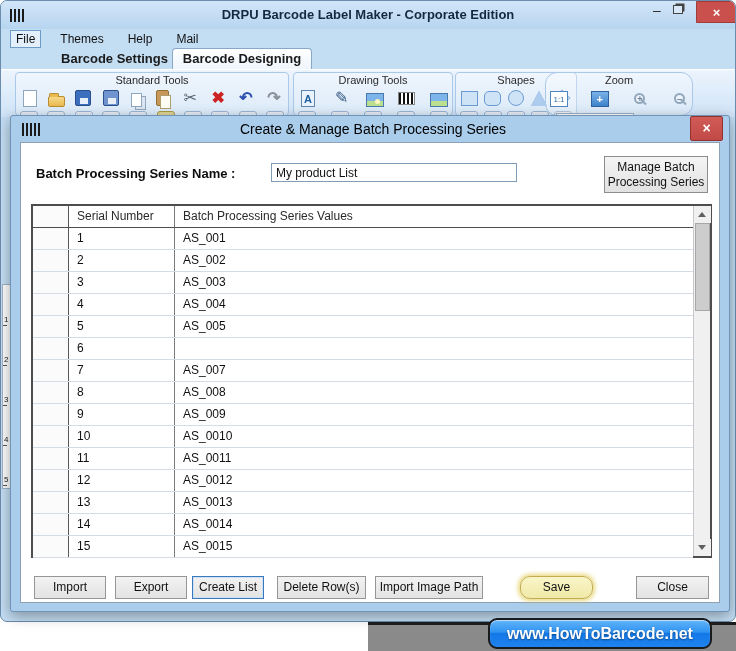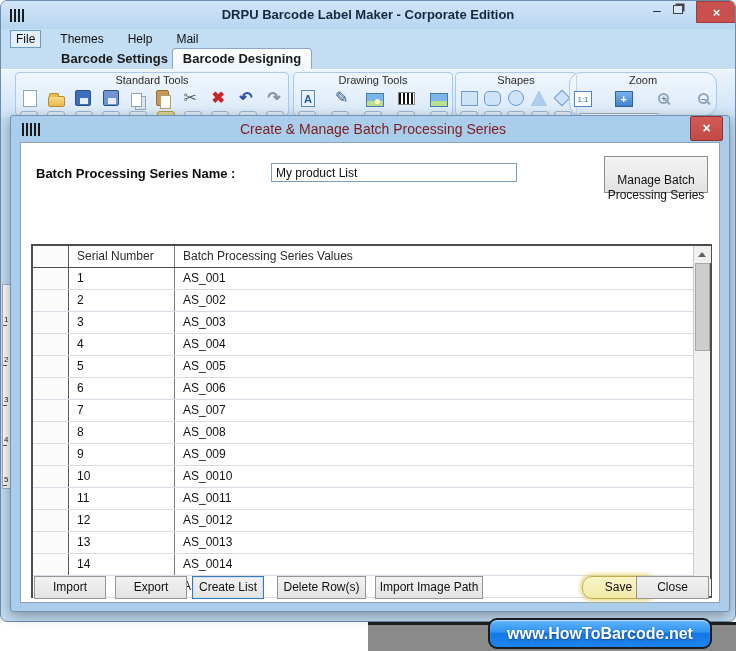--- a/index.html
+++ b/index.html
@@ -42,21 +42,21 @@
     border-radius:4px; background:rgba(255,255,255,0.25); }
   .tgroup-label { position:absolute; top:1px; left:0; right:0; text-align:center;
     font-size:11px; color:#2a2a2a; }
   .trow1 { position:absolute; left:4px; right:4px; top:15px; height:20px;
     display:flex; justify-content:space-between; align-items:center; }
   .trow2 { position:absolute; left:4px; right:4px; top:38px; height:6px; overflow:hidden;
     display:flex; justify-content:space-between; }
   #grp-standard { left:14px;  width:274px; }
   #grp-drawing  { left:292px; width:160px; }
   #grp-shapes   { left:454px; width:122px; }
-  #grp-zoom     { left:568px; width:148px;border-radius:12px; }
+  #grp-zoom     { left:544px; width:148px;border-radius:12px; }
 
   .ticon { width:20px; height:20px; position:relative; display:inline-block; }
   .picon { width:18px; height:16px; background:linear-gradient(#e8eef6,#c6d6ea);
     border:1px solid #9ab4d2; border-radius:3px; flex:none; }
   .picon.hl { background:#ded493; border:1px solid #a89a40; }
   .icon-new-icon { width:14px; height:17px; background:#fff; border:1px solid #8fa6bd; margin:1px 3px; }
   .icon-open-icon { width:17px; height:11px; background:linear-gradient(#f7d98a,#eab94f);
     border:1px solid #b98c2e; border-radius:2px; margin-top:6px; }
   .icon-open-icon:before { content:''; position:absolute; top:-4px; left:0; width:8px; height:3px;
     background:#eab94f; border:1px solid #b98c2e; border-bottom:none; border-radius:2px 2px 0 0; }
@@ -113,38 +113,38 @@
   .ruler-num:after { content:''; position:absolute; left:-1px; top:10px; width:4px; height:1px; background:#555; }
 
   
   #dialog { position:absolute; left:10px; top:115px; width:720px; height:497px;
     background:#a9cdeb; border:1px solid #7193b5; border-radius:3px;
     box-shadow:0 4px 14px rgba(0,0,0,0.35); }
   .dlg-titlebar { position:absolute; left:0; top:0; width:100%; height:26px; }
   .dlg-icon { position:absolute; left:11px; top:7px; width:18px; height:13px;
     background:repeating-linear-gradient(90deg,#1a1a1a 0 2px,transparent 2px 4px); }
   .dlg-title { position:absolute; left:0; right:0; top:5px; text-align:center;
-    font-size:14px; color:#7f1d1d;padding-left:6px; }
+    font-size:14px; color:#000000;padding-left:6px; }
   .dlg-close { position:absolute; right:6px; top:0; width:33px; height:25px;
     background:linear-gradient(#d05b57,#c24a46); border:1px solid #93312e; border-radius:2px;
     color:#fff; font-size:14px; font-weight:bold; text-align:center; line-height:23px; }
   .dlg-content { position:absolute; left:9px; top:26px; width:700px; height:461px;
     background:#fff; border:1px solid #8fa2b5; }
 
   .name-label { position:absolute; left:15px; top:23px; font-size:13px; font-weight:bold; color:#0d0d0d; }
   .name-input { position:absolute; left:250px; top:20px; width:246px; height:19px;
     border:1px solid #7f9db9; font-size:12px; font-family:"Liberation Sans",sans-serif;
     padding:0 4px; color:#111; background:#fff; }
   .manage-btn { position:absolute; left:583px; top:13px; width:104px; height:37px;
     background:linear-gradient(#f4f4f4,#e2e2e2); border:1px solid #8d8d8d;
-    font-size:12px; color:#111; text-align:center; line-height:15px; padding-top:16px; }
+    font-size:12px; color:#111; text-align:center; line-height:15px; padding-top:3px; }
 
   
   .grid { position:absolute; left:10px; top:61px; width:681px; height:354px;
-    border:2px solid #4d4d4d; background:#fff;margin-top:40px; }
+    border:2px solid #4d4d4d; background:#fff; }
   .grid-inner { position:absolute; left:0; top:0; right:17px; bottom:0; }
   .g-row { display:flex; height:22px; border-bottom:1px solid #d4dce6; background:#fff; }
   .g-row.header { border-bottom:1px solid #4d4d4d; }
   .g-cell { font-size:12px; color:#111; line-height:21px; padding-left:8px; overflow:hidden; white-space:nowrap; }
   .c-sel { width:36px; flex:none; border-right:1px solid #5a5a5a; background:#fbfbfb; }
   .c-serial { width:106px; flex:none; border-right:1px solid #7a7a7a; }
   .c-value { flex:1; }
   .header .g-cell { color:#2a2a2a; }
 
   
@@ -160,21 +160,21 @@
     background:#cdcdcd; border:1px solid #a8a8a8; }
 
   
   .btn { position:absolute; top:433px; height:23px; background:linear-gradient(#f2f2f2,#e3e3e3);
     border:1px solid #969696; font-size:12px; color:#111; text-align:center; line-height:21px; }
   .btn-import { left:13px; width:72px; }
   .btn-export { left:94px; width:72px; }
   .btn-create { left:171px; width:72px; border:1px solid #3a79bd; box-shadow:0 0 0 1px #cfe2f5 inset; }
   .btn-delete { left:256px; width:89px; }
   .btn-imgpath { left:354px; width:108px; }
-  .btn-save { left:561px; width:73px; background:linear-gradient(#f9f5c8,#f0e9a8);
+  .btn-save { left:499px; width:73px; background:linear-gradient(#f9f5c8,#f0e9a8);
     border:1px solid #c0ad4f; border-radius:10px; box-shadow:0 0 4px 2px rgba(225,205,90,0.75); }
   .btn-close { left:615px; width:73px; }
 
   
   .gray-strip { position:absolute; left:368px; top:622px; width:368px; height:29px;
     background:#8a8a8a; border-top:3px solid #1c1c1c; }
   .badge { position:absolute; left:488px; top:618px; width:224px; height:31px;
     background:linear-gradient(#62b4f9 0%,#2f93f2 45%,#1479e8 50%,#1e83ee 100%);
     border:2px solid #181b1e; border-radius:9px; color:#fff; font-size:16px; font-weight:bold;
     text-align:center; line-height:27px; text-shadow:0 1px 2px rgba(0,0,0,0.45);
@@ -330,21 +330,20 @@
               <div class="g-cell c-value">AS_004</div>
             </div>
             <div class="g-row">
               <div class="g-cell c-sel"></div>
               <div class="g-cell c-serial">5</div>
               <div class="g-cell c-value">AS_005</div>
             </div>
             <div class="g-row">
               <div class="g-cell c-sel"></div>
               <div class="g-cell c-serial">6</div>
-              <div class="g-cell c-value">AS_006</div>
             </div>
             <div class="g-row">
               <div class="g-cell c-sel"></div>
               <div class="g-cell c-serial">7</div>
               <div class="g-cell c-value">AS_007</div>
             </div>
             <div class="g-row">
               <div class="g-cell c-sel"></div>
               <div class="g-cell c-serial">8</div>
               <div class="g-cell c-value">AS_008</div>

